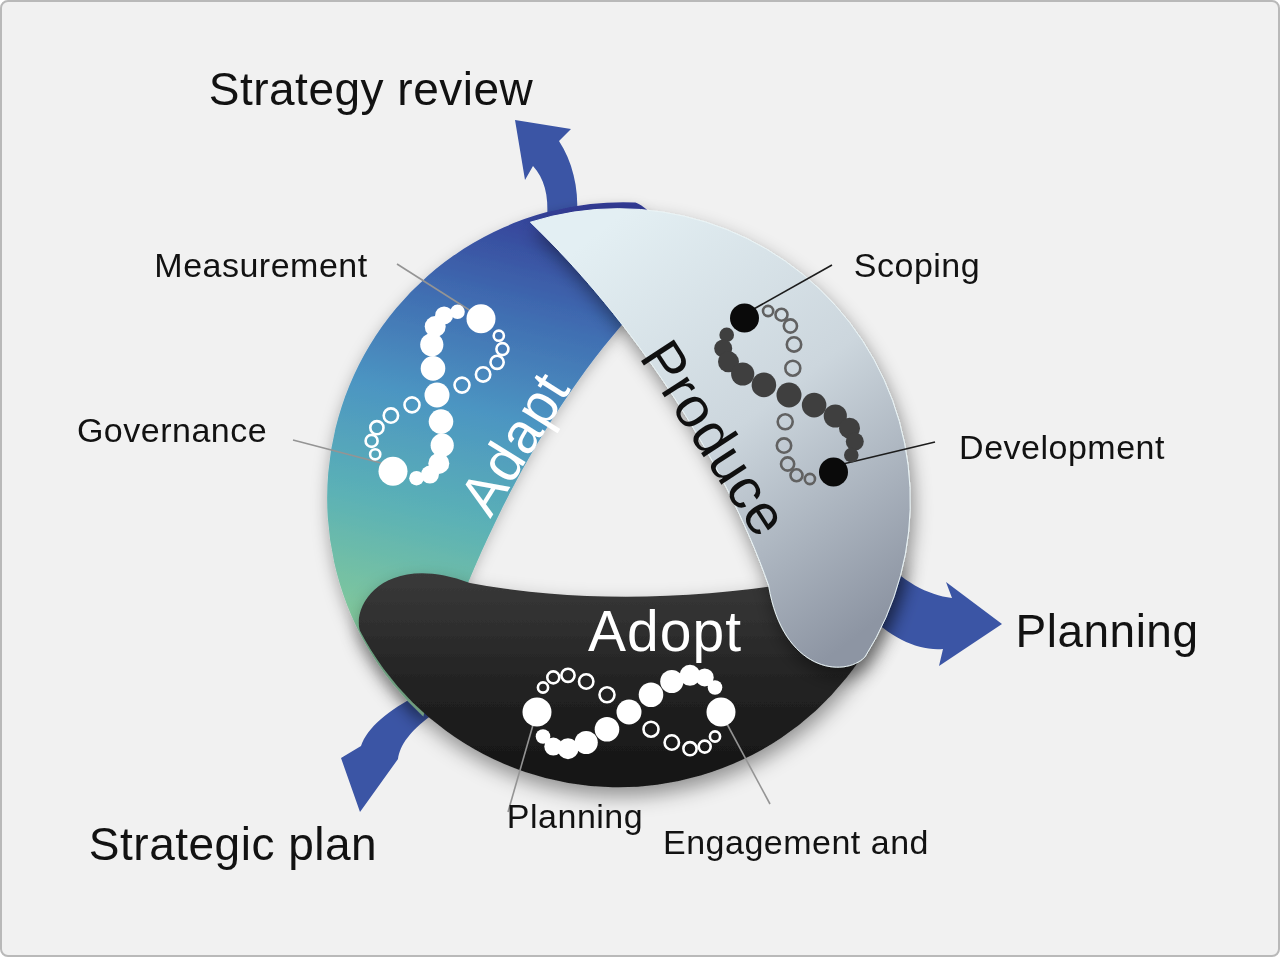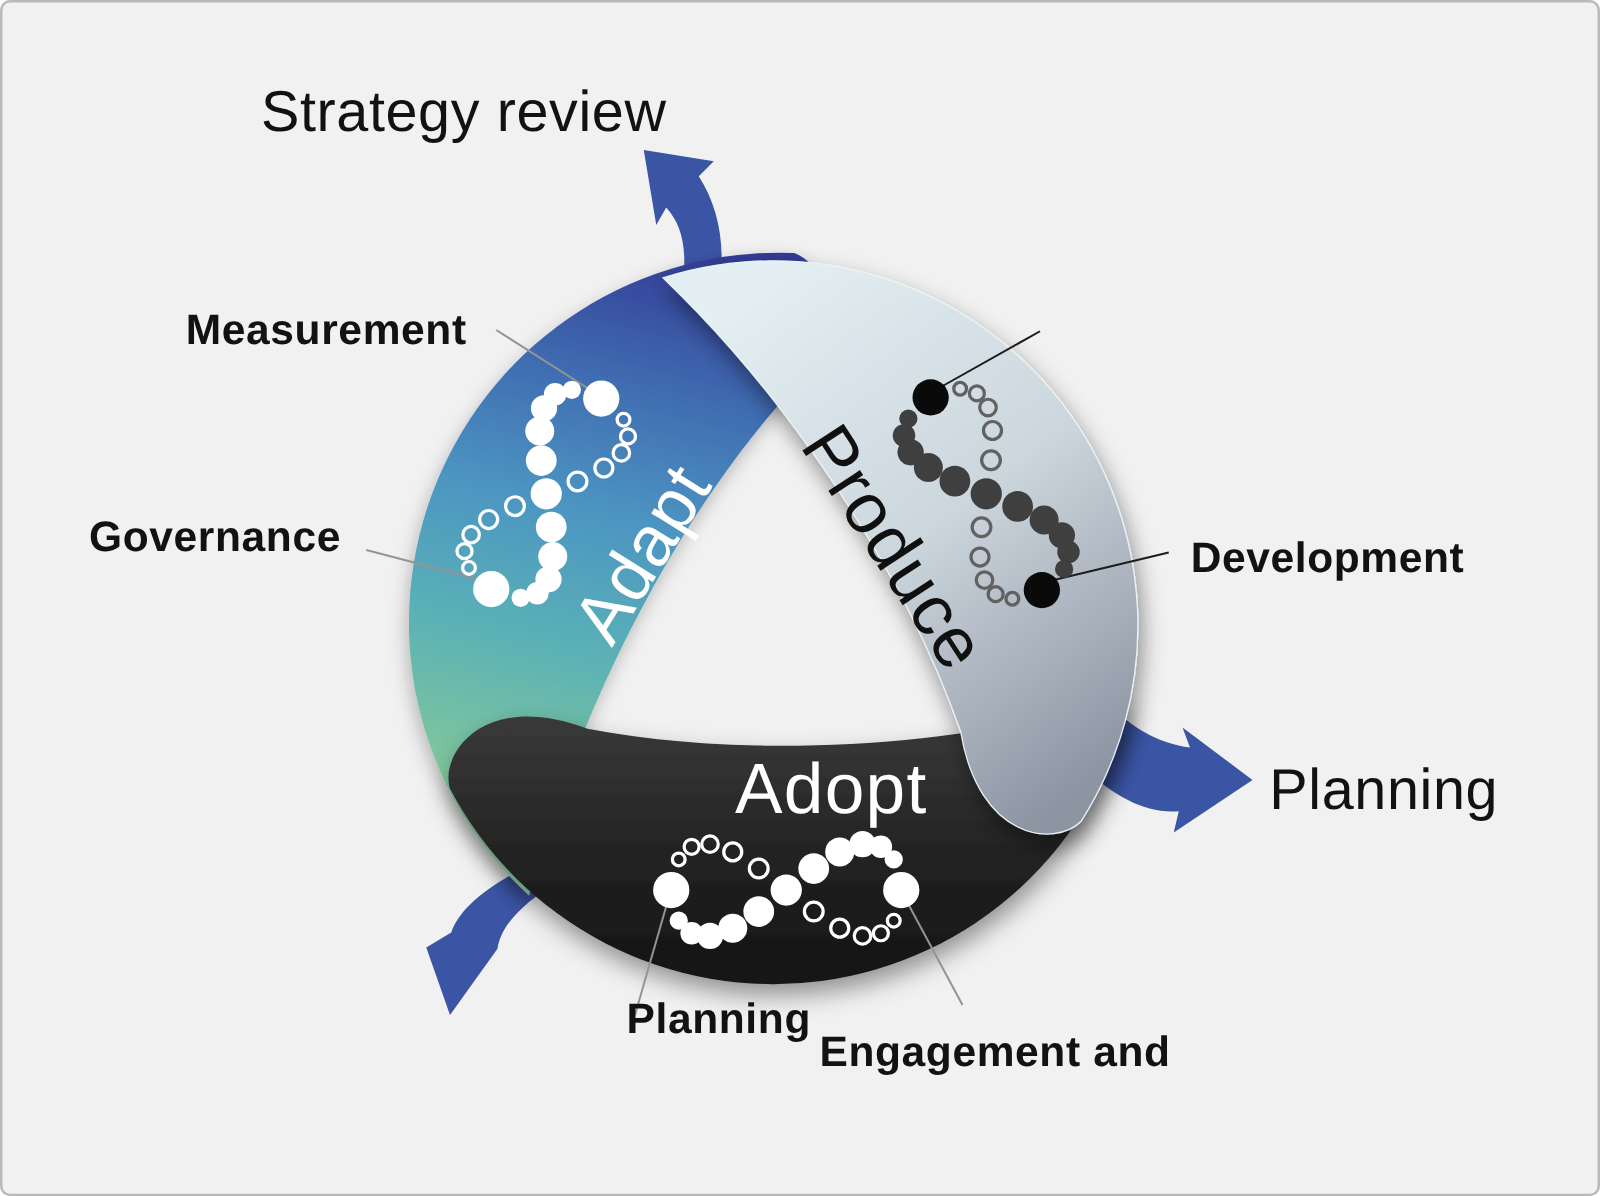--- a/index.html
+++ b/index.html
@@ -9,21 +9,21 @@
     font-family:"Liberation Sans", sans-serif;
     padding-left:28px;
   }
   #svg-host{position:absolute;left:0;top:0;width:1280px;height:957px;}
   #svg-host svg{display:block;width:1280px;height:957px;}
   .lbl{
     position:absolute;transform:translate(-50%,-50%);
     white-space:nowrap;color:#121212;letter-spacing:0.5px;line-height:1.26;
   }
   .lbl-lg{font-size:46px;}
-  .lbl-sm{font-size:34px;font-weight:bold;}
+  .lbl-sm{font-size:34px;}
   .lbl-center{text-align:center;}
   #lab-strategy-review{left:369px;top:88px;}
   #lab-measurement{left:259px;top:263px;}
   #lab-governance{left:170px;top:428px;}
   #lab-scoping{left:915px;top:263px;}
   #lab-development{left:1060px;top:445px;}
   #lab-strategy{left:1105px;top:630px;}
   #lab-strategic-plan{left:231px;top:843px;}
   #lab-planning{left:529px;top:814px;margin-left:44px;}
   #lab-engagement{left:794px;top:840px;}
@@ -172,22 +172,24 @@
           <circle cx="713.0" cy="685.5" r="7.3" fill="#ffffff"></circle>
           <circle cx="719.0" cy="710.0" r="14.5" fill="#ffffff"></circle>
           <circle cx="535.0" cy="710.0" r="14.5" fill="#ffffff"></circle>
         </g>
       </svg>
     </div>
 
   <div class="lbl lbl-lg" id="lab-strategy-review">Strategy review</div>
   <div class="lbl lbl-sm" id="lab-measurement">Measurement</div>
   <div class="lbl lbl-sm" id="lab-governance">Governance</div>
+  <div class="lbl lbl-sm" id="lab-scoping">Scoping</div>
   <div class="lbl lbl-sm" id="lab-development">Development</div>
   <div class="lbl lbl-lg" id="lab-strategy">Planning</div>
+  <div class="lbl lbl-lg" id="lab-strategic-plan">Strategic plan</div>
   <div class="lbl lbl-sm" id="lab-planning">Planning</div>
   <div class="lbl lbl-sm lbl-center" id="lab-engagement">
     <div>Engagement and</div>
   </div>
 
   <div class="band-word" id="word-adapt">Adapt</div>
   <div class="band-word" id="word-produce">Produce</div>
   <div class="band-word" id="word-adopt">Adopt</div>
 
 </div>

